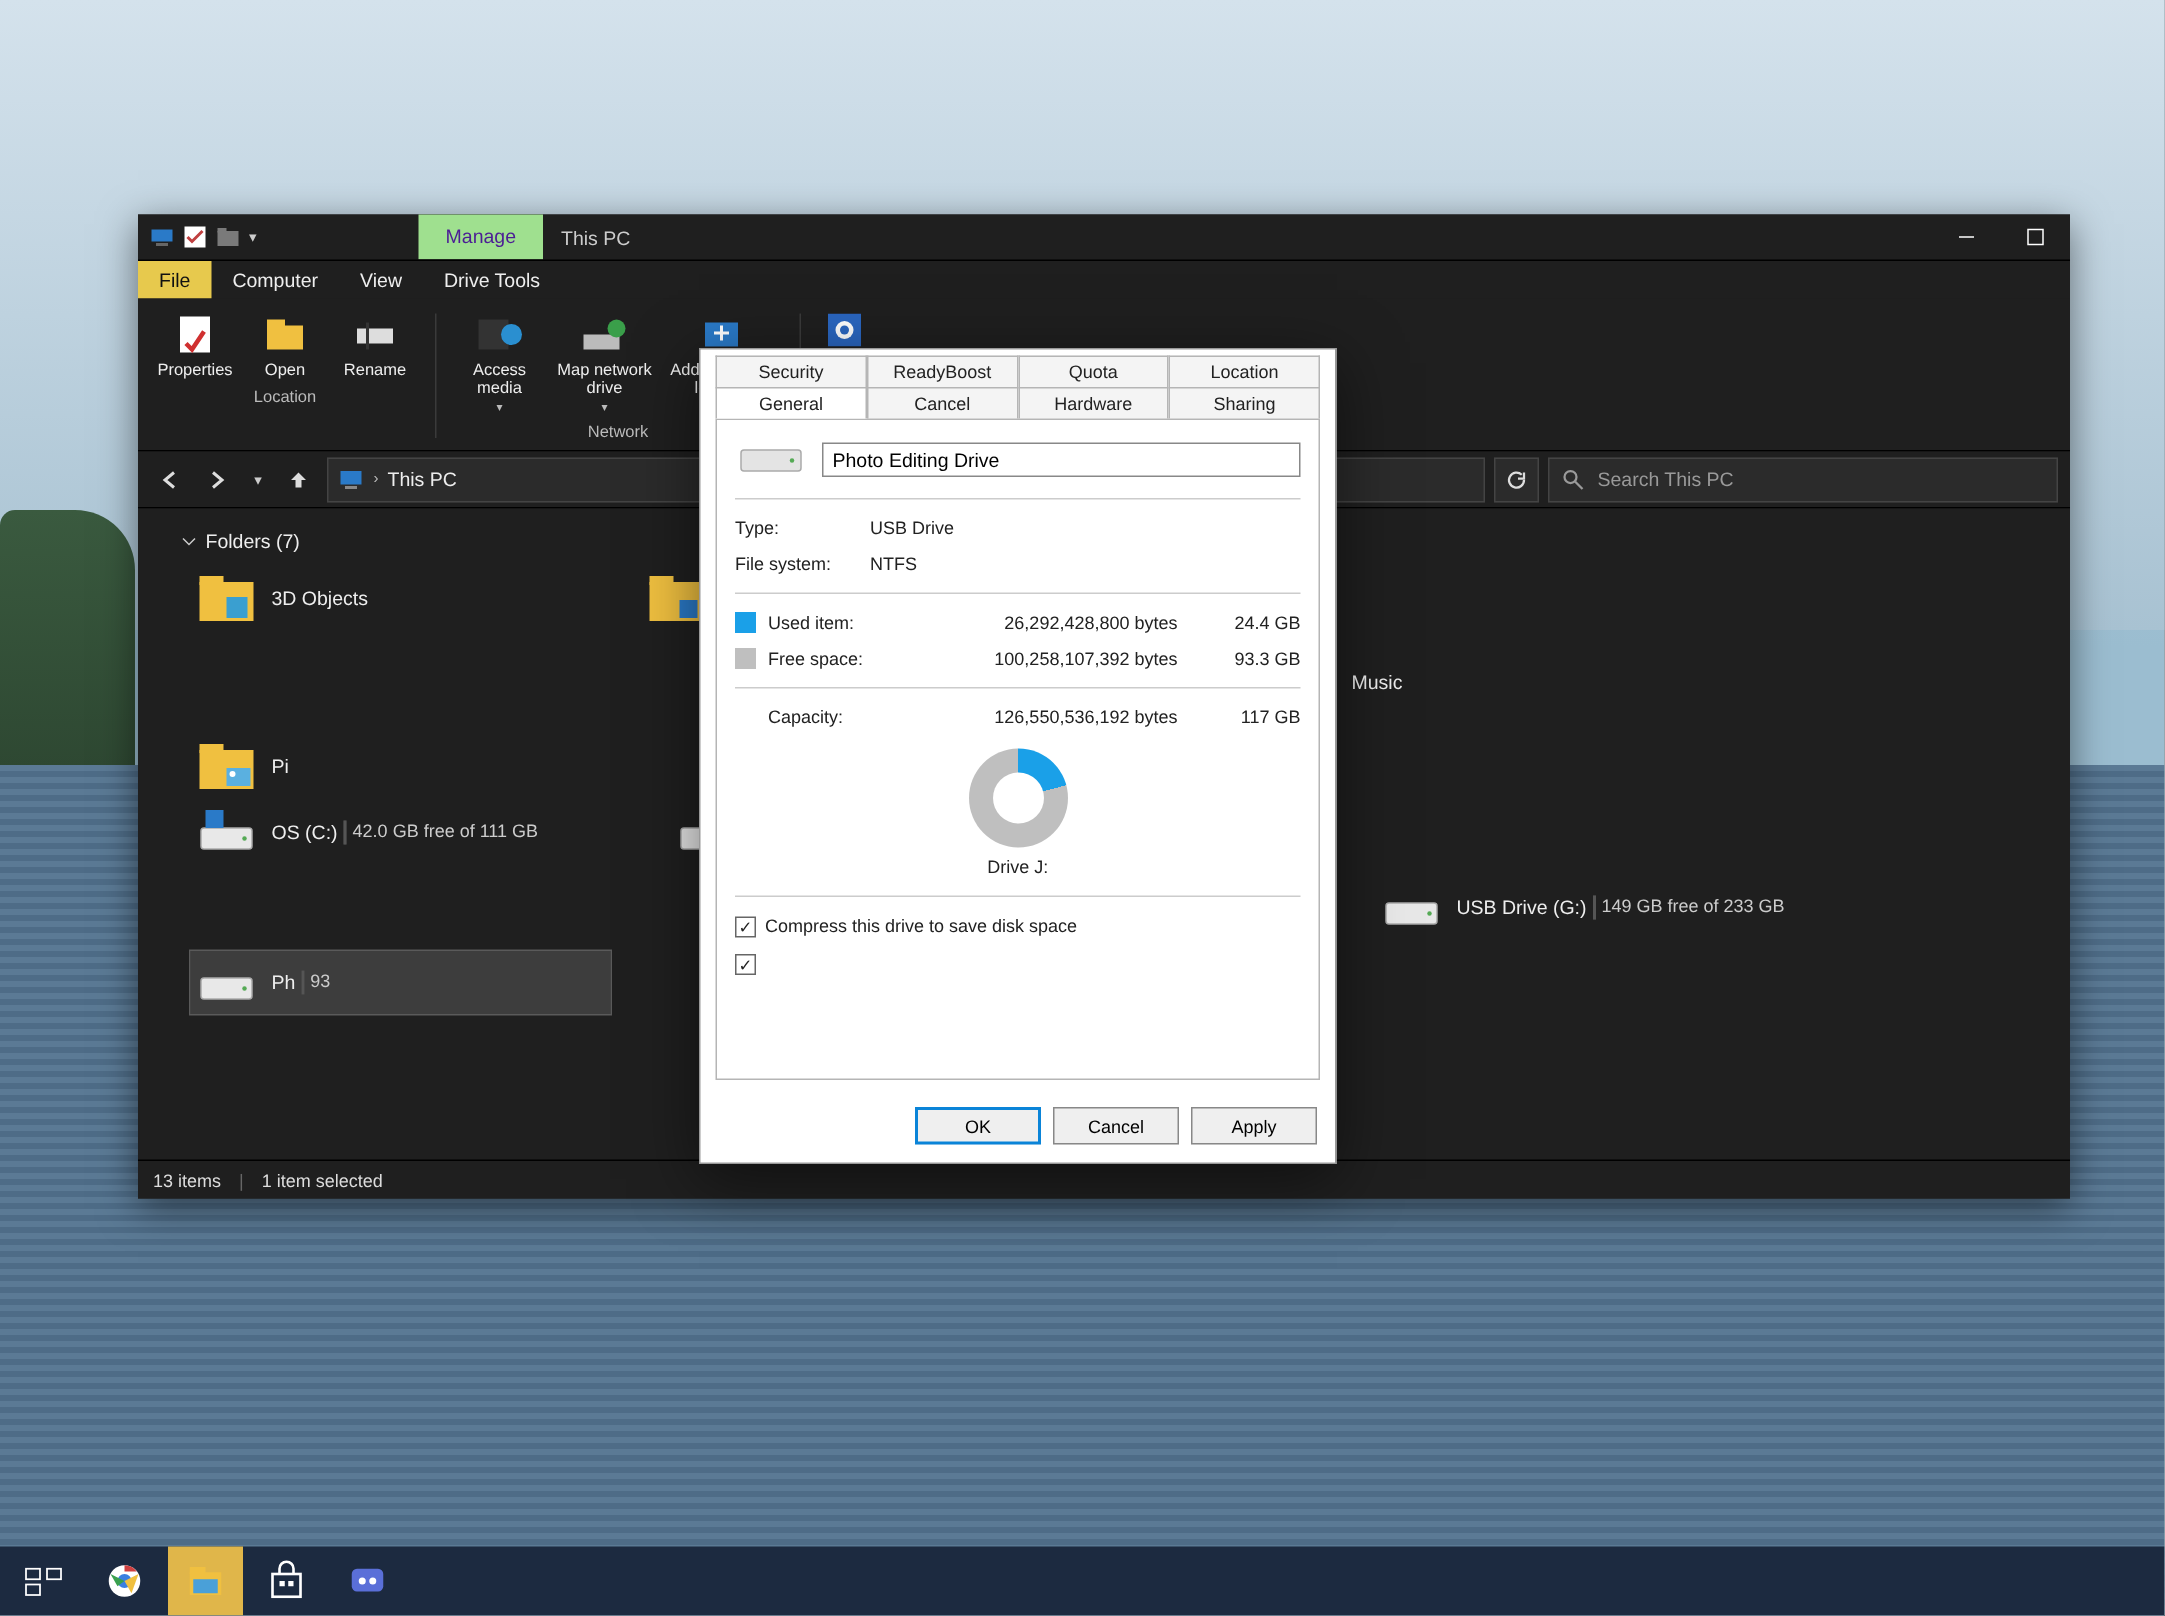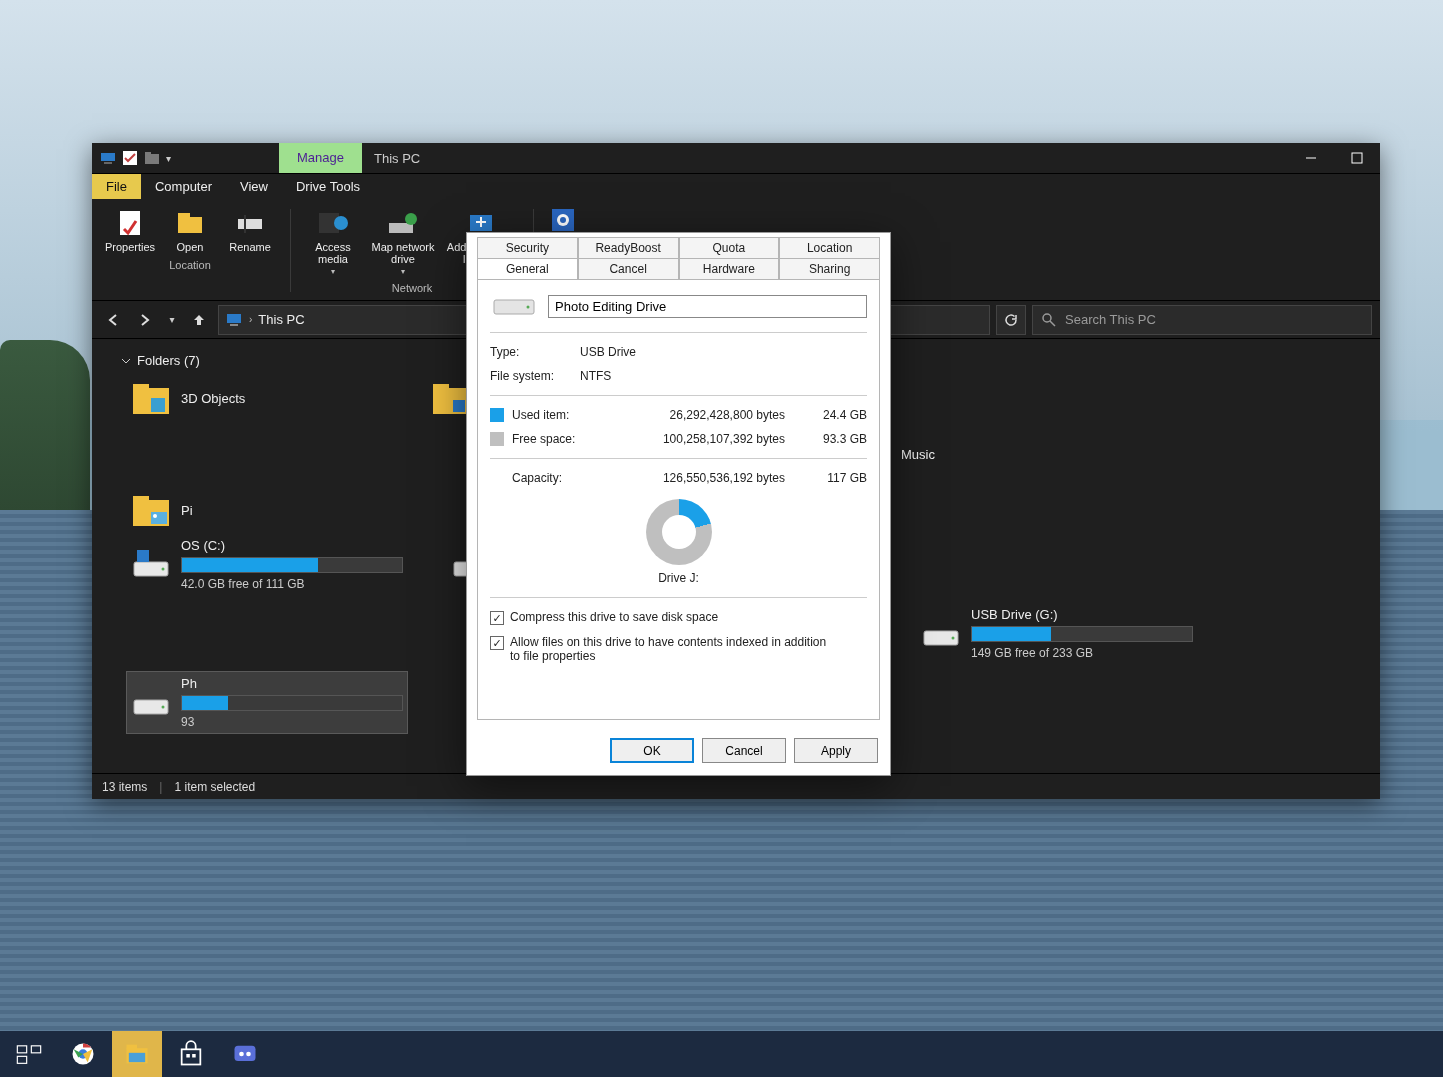--- a/index.html
+++ b/index.html
@@ -46,21 +46,21 @@
 .content { flex:1; background:#1f1f1f; padding:8px 29px; overflow:hidden; }
 .section-hdr { display:flex; align-items:center; gap:6px; color:#eee; font-size:13px; padding:6px 0; }
 .section-hdr .chev { width:10px; height:10px; }
 .grid { display:flex; flex-wrap:wrap; gap:8px 40px; padding-left:6px; }
 .folder-item { display:flex; align-items:center; gap:10px; width:260px; height:48px; padding:4px; }
 .folder-item .fico { width:40px; height:40px; }
 .folder-item .lbl { color:#eee; }
 .drive-item { display:flex; align-items:center; gap:10px; width:280px; padding:4px; }
 .drive-item.selected { background:#3d3d3d; outline:1px solid #5a5a5a; }
 .drive-ico { width:40px; height:34px; }
-.drive-info { display:flex; flex-direction:column; gap:4px; flex:1; }
+.drive-info { display:flex; gap:4px; flex:1; }
 .drive-name { color:#eee; font-size:13px; }
 .drive-bar { height:16px; background:#3a3a3a; position:relative; border:1px solid #555; }
 .drive-fill { position:absolute; top:0; left:0; bottom:0; background:#1aa0e8; }
 .drive-fill.red { background:#e23030; }
 .drive-free { color:#ccc; font-size:12px; }
 
 .statusbar { height:26px; background:#1f1f1f; border-top:1px solid #000; display:flex; align-items:center; padding:0 10px; gap:12px; color:#ddd; font-size:12px; }
 .statusbar .sep { color:#666; }
 
 
@@ -457,21 +457,20 @@
       <div class="pie"></div>
       <span>Drive J:</span>
     </div>
     <div class="hr"></div>
     <div class="chk-row">
       <span class="chk">✓</span>
       <span>Compress this drive to save disk space</span>
     </div>
     <div class="chk-row">
       <span class="chk">✓</span>
-      <span style="max-width:320px">Allow files on this drive to have contents indexed in addition to file properties</span>
     </div>
   </div>
 
   <div class="props-btns">
     <button class="btn primary">OK</button>
     <button class="btn">Cancel</button>
     <button class="btn">Apply</button>
   </div>
 </div>
 

